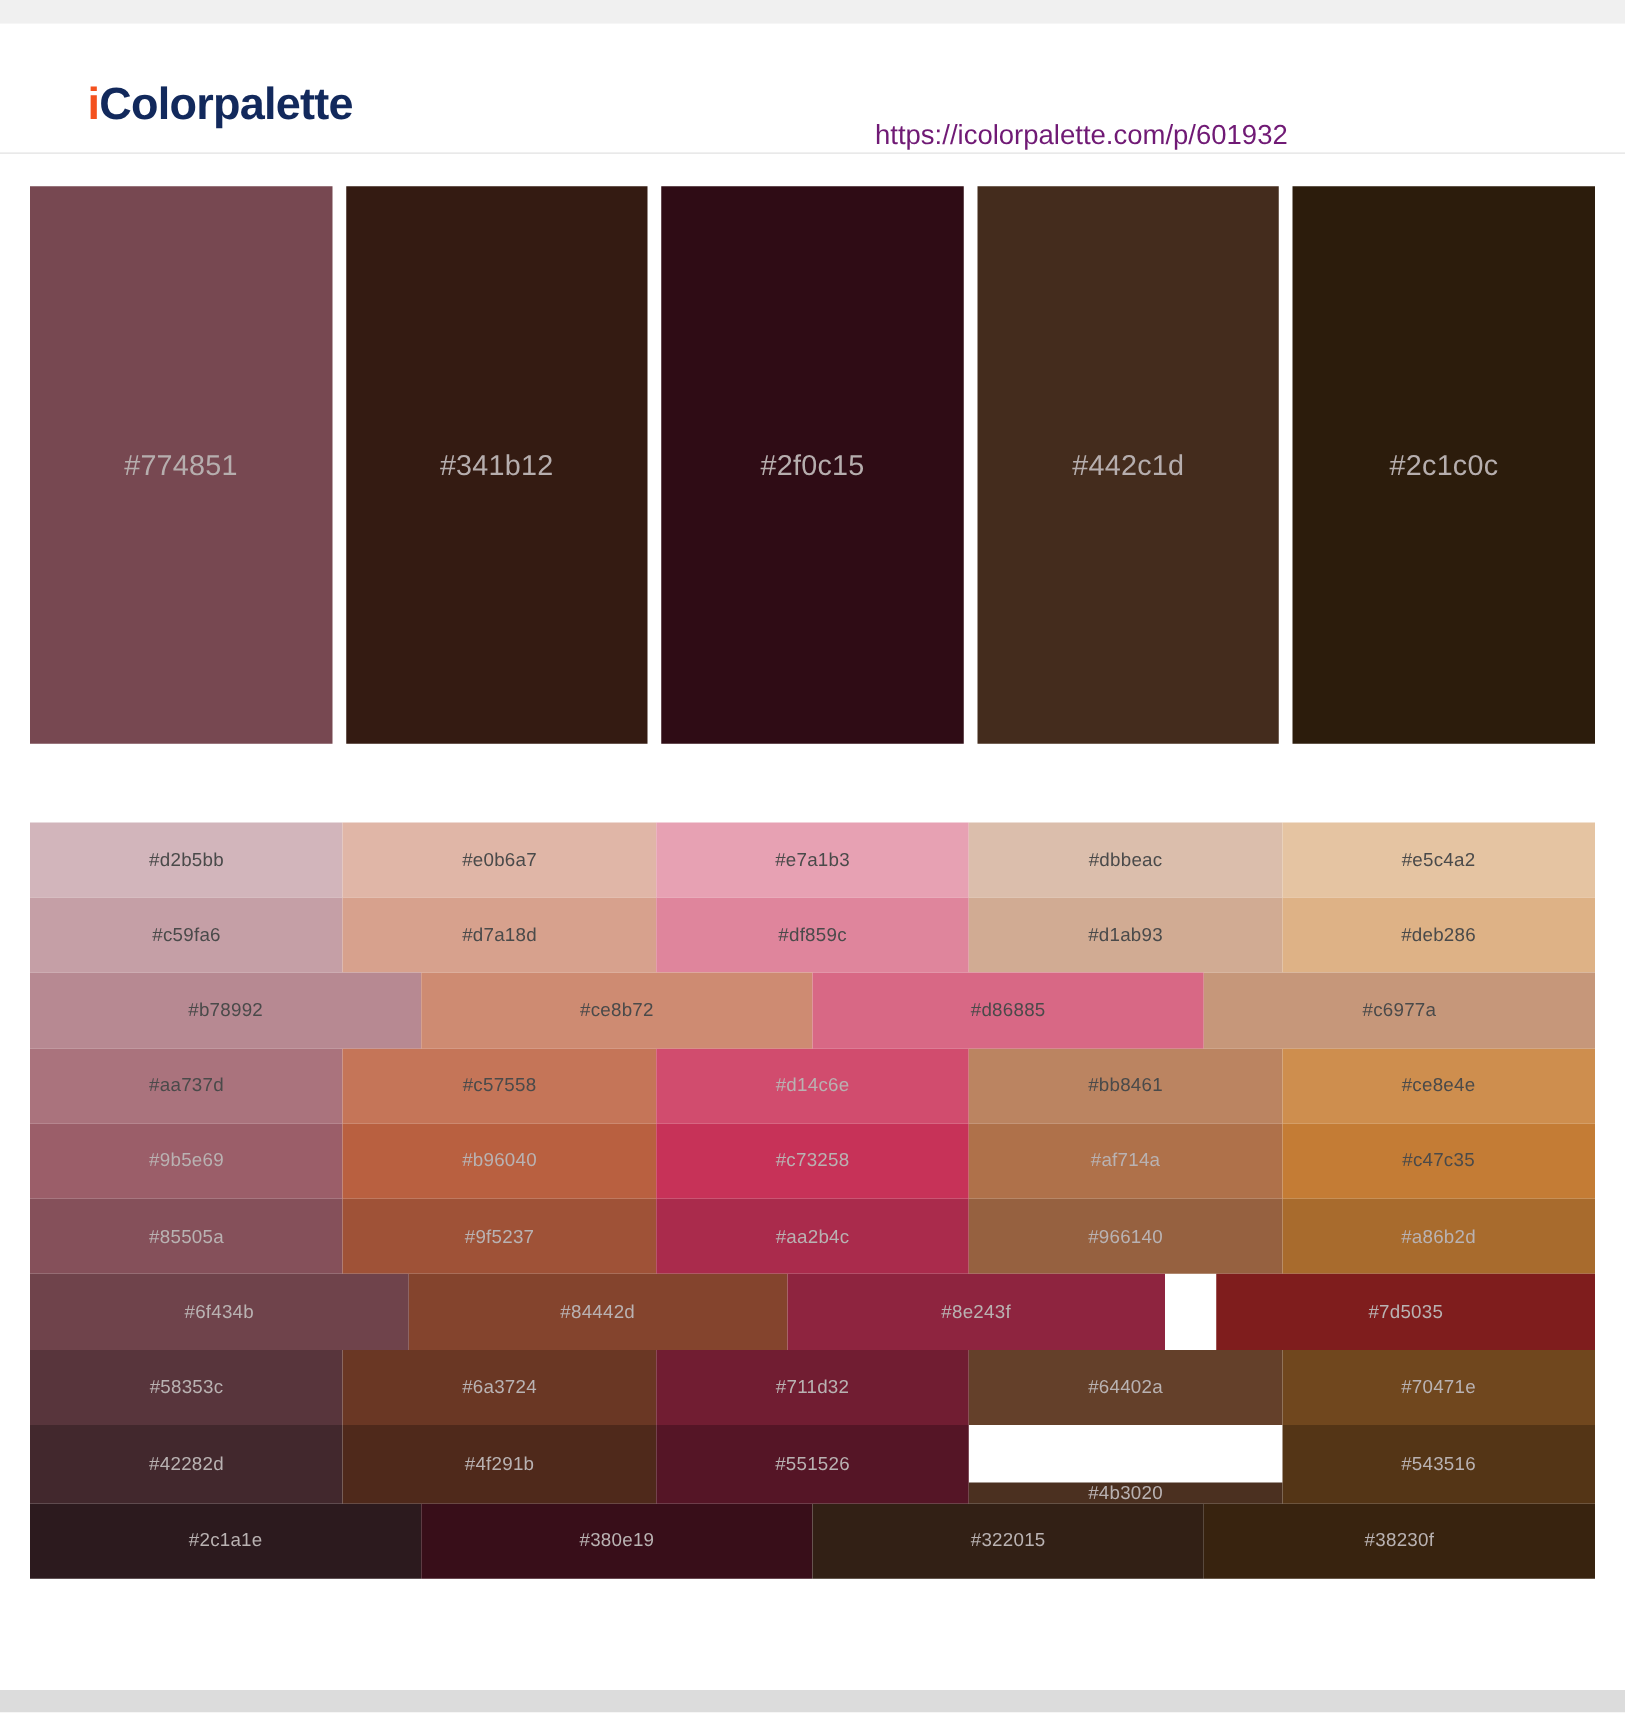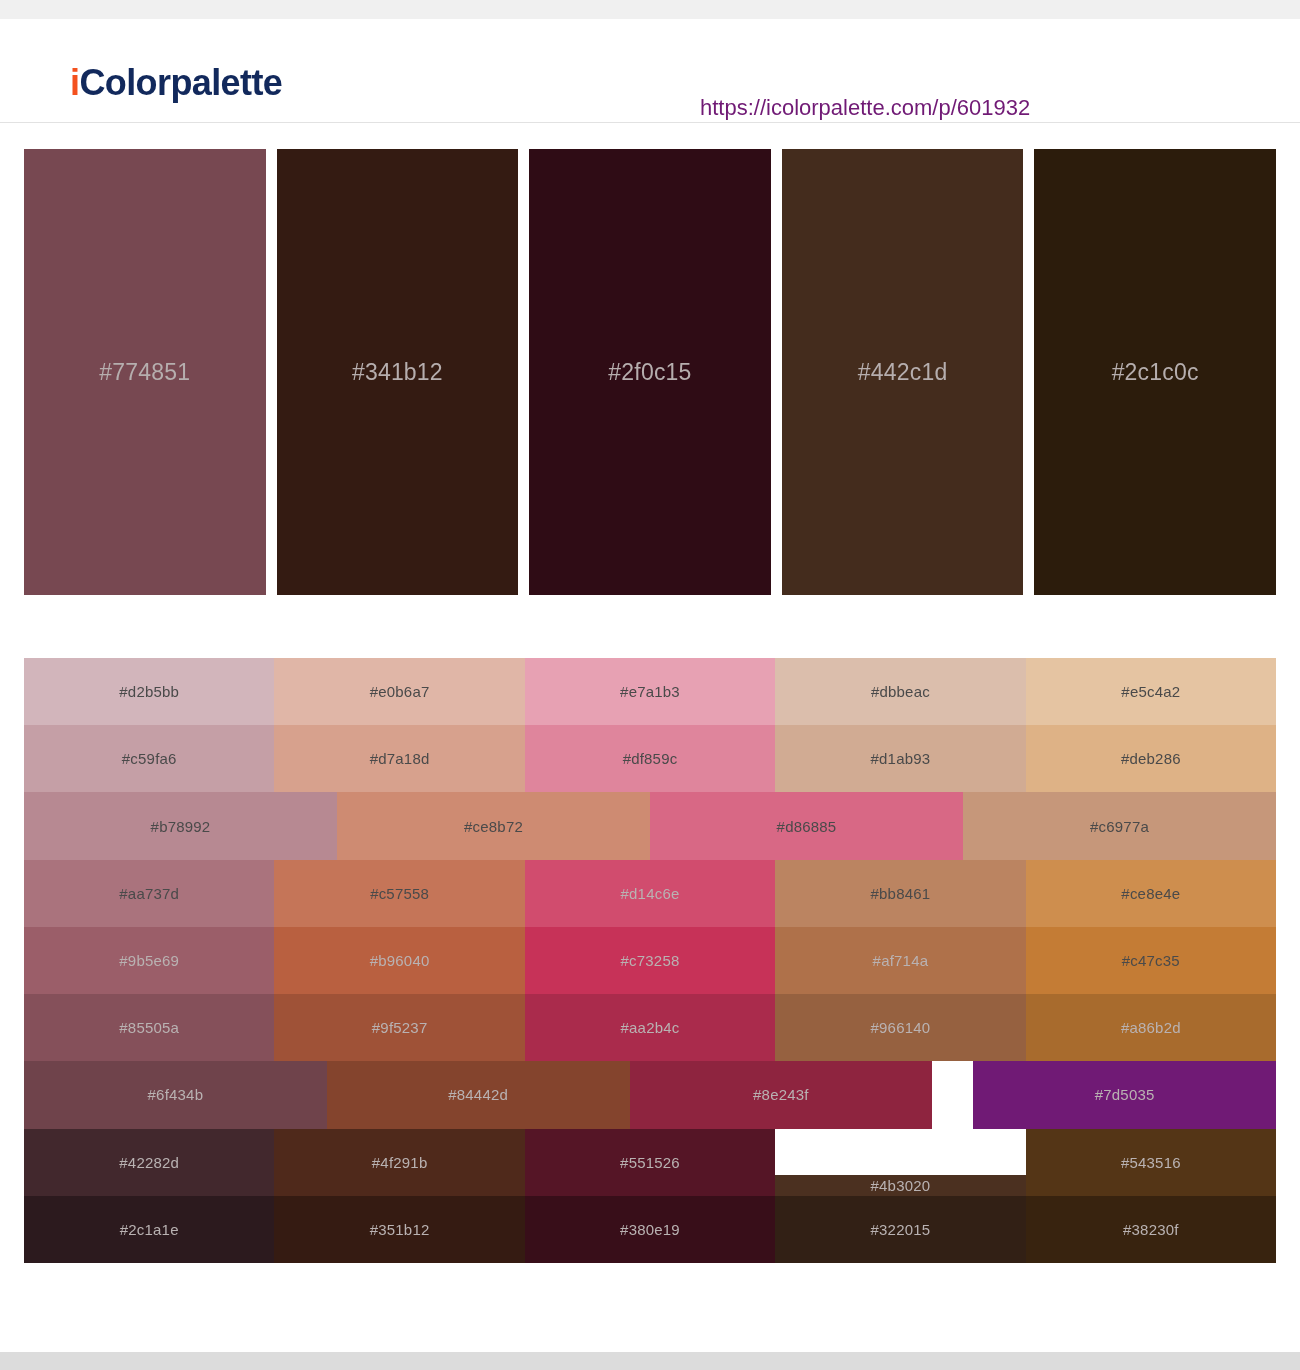--- a/index.html
+++ b/index.html
@@ -193,32 +193,38 @@
         <div class="shade-cell light-text" style="background: rgb(133, 80, 90);">#85505a</div>
         <div class="shade-cell light-text" style="background: rgb(159, 82, 55);">#9f5237</div>
         <div class="shade-cell light-text" style="background: rgb(170, 43, 76);">#aa2b4c</div>
         <div class="shade-cell light-text" style="background: rgb(150, 97, 64);">#966140</div>
         <div class="shade-cell light-text" style="background: rgb(168, 107, 45);">#a86b2d</div>
       </div>
       <div class="shade-row">
         <div class="shade-cell light-text" style="background: rgb(111, 67, 75);">#6f434b</div>
         <div class="shade-cell light-text" style="background: rgb(132, 68, 45);">#84442d</div>
         <div class="shade-cell light-text" style="background: rgb(142, 36, 63);">#8e243f</div>
-        <div class="shade-cell light-text" style="background: #701a75; margin-left: 41px;">#7d5035</div>
+        <div class="shade-cell light-text" style="background: #7f1d1d; margin-left: 41px;">#7d5035</div>
+      </div>
+      <div class="shade-row">
+        <div class="shade-cell light-text" style="background: rgb(88, 53, 60);">#58353c</div>
+        <div class="shade-cell light-text" style="background: rgb(106, 55, 36);">#6a3724</div>
+        <div class="shade-cell light-text" style="background: rgb(113, 29, 50);">#711d32</div>
+        <div class="shade-cell light-text" style="background: rgb(100, 64, 42);">#64402a</div>
+        <div class="shade-cell light-text" style="background: rgb(112, 71, 30);">#70471e</div>
       </div>
       <div class="shade-row">
         <div class="shade-cell light-text" style="background: rgb(66, 40, 45);">#42282d</div>
         <div class="shade-cell light-text" style="background: rgb(79, 41, 27);">#4f291b</div>
         <div class="shade-cell light-text" style="background: rgb(85, 21, 38);">#551526</div>
         <div class="shade-cell light-text" style="background: rgb(75, 48, 32); margin-top: 46px;">#4b3020</div>
         <div class="shade-cell light-text" style="background: rgb(84, 53, 22);">#543516</div>
       </div>
       <div class="shade-row">
         <div class="shade-cell light-text" style="background: rgb(44, 26, 30);">#2c1a1e</div>
-        <div class="shade-cell light-text" style="background: rgb(53, 27, 18);">#351b12</div>
         <div class="shade-cell light-text" style="background: rgb(56, 14, 25);">#380e19</div>
         <div class="shade-cell light-text" style="background: rgb(50, 32, 21);">#322015</div>
         <div class="shade-cell light-text" style="background: rgb(56, 35, 15);">#38230f</div>
       </div>
     </div>
 
   <div class="bottom-band"></div>
 
 </div>
 

